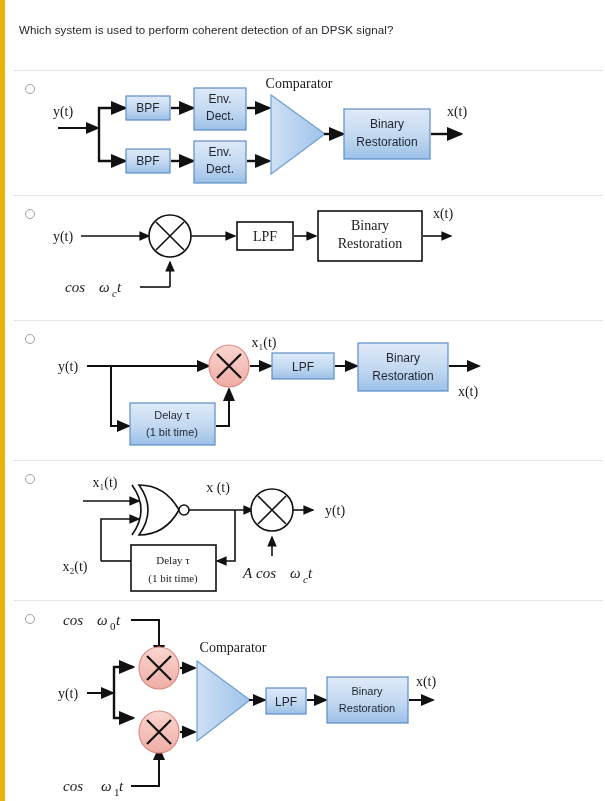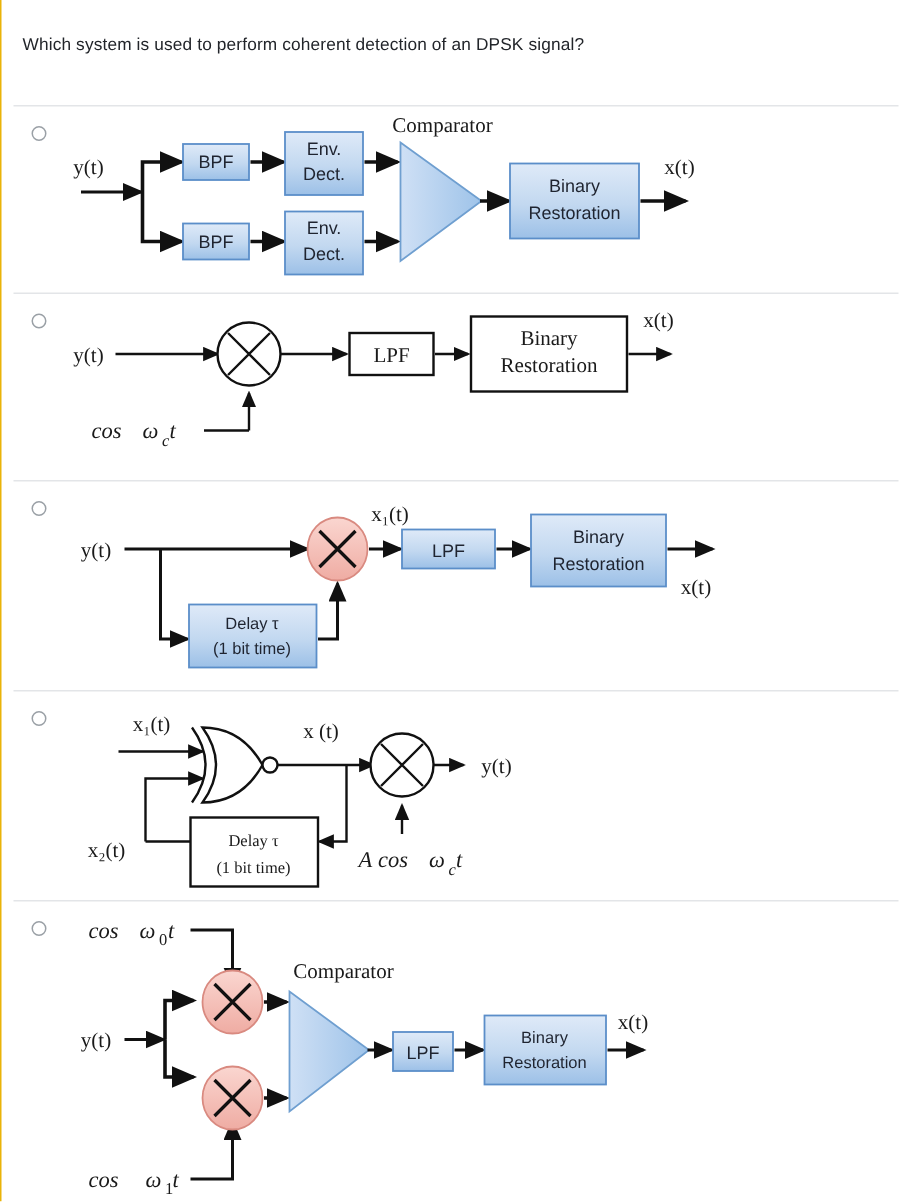--- a/index.html
+++ b/index.html
@@ -13,21 +13,21 @@
     font-family: "Liberation Sans", sans-serif;
     color: #22252a;
     overflow: hidden;
     position: relative;
   }
   .page {
     position: absolute;
     left: 0; top: 0;
     width: 605px;
     height: 801px;
-    border-left: 1px solid #eab308;
+    border-left: 5px solid #eab308;
     box-sizing: border-box;
     background: #fff;
     text-decoration: underline;
   }
   .question-text {
     position: absolute;
     left: 14px;
     top: 24px;
     font-size: 11.5px;
     color: #22252a;

